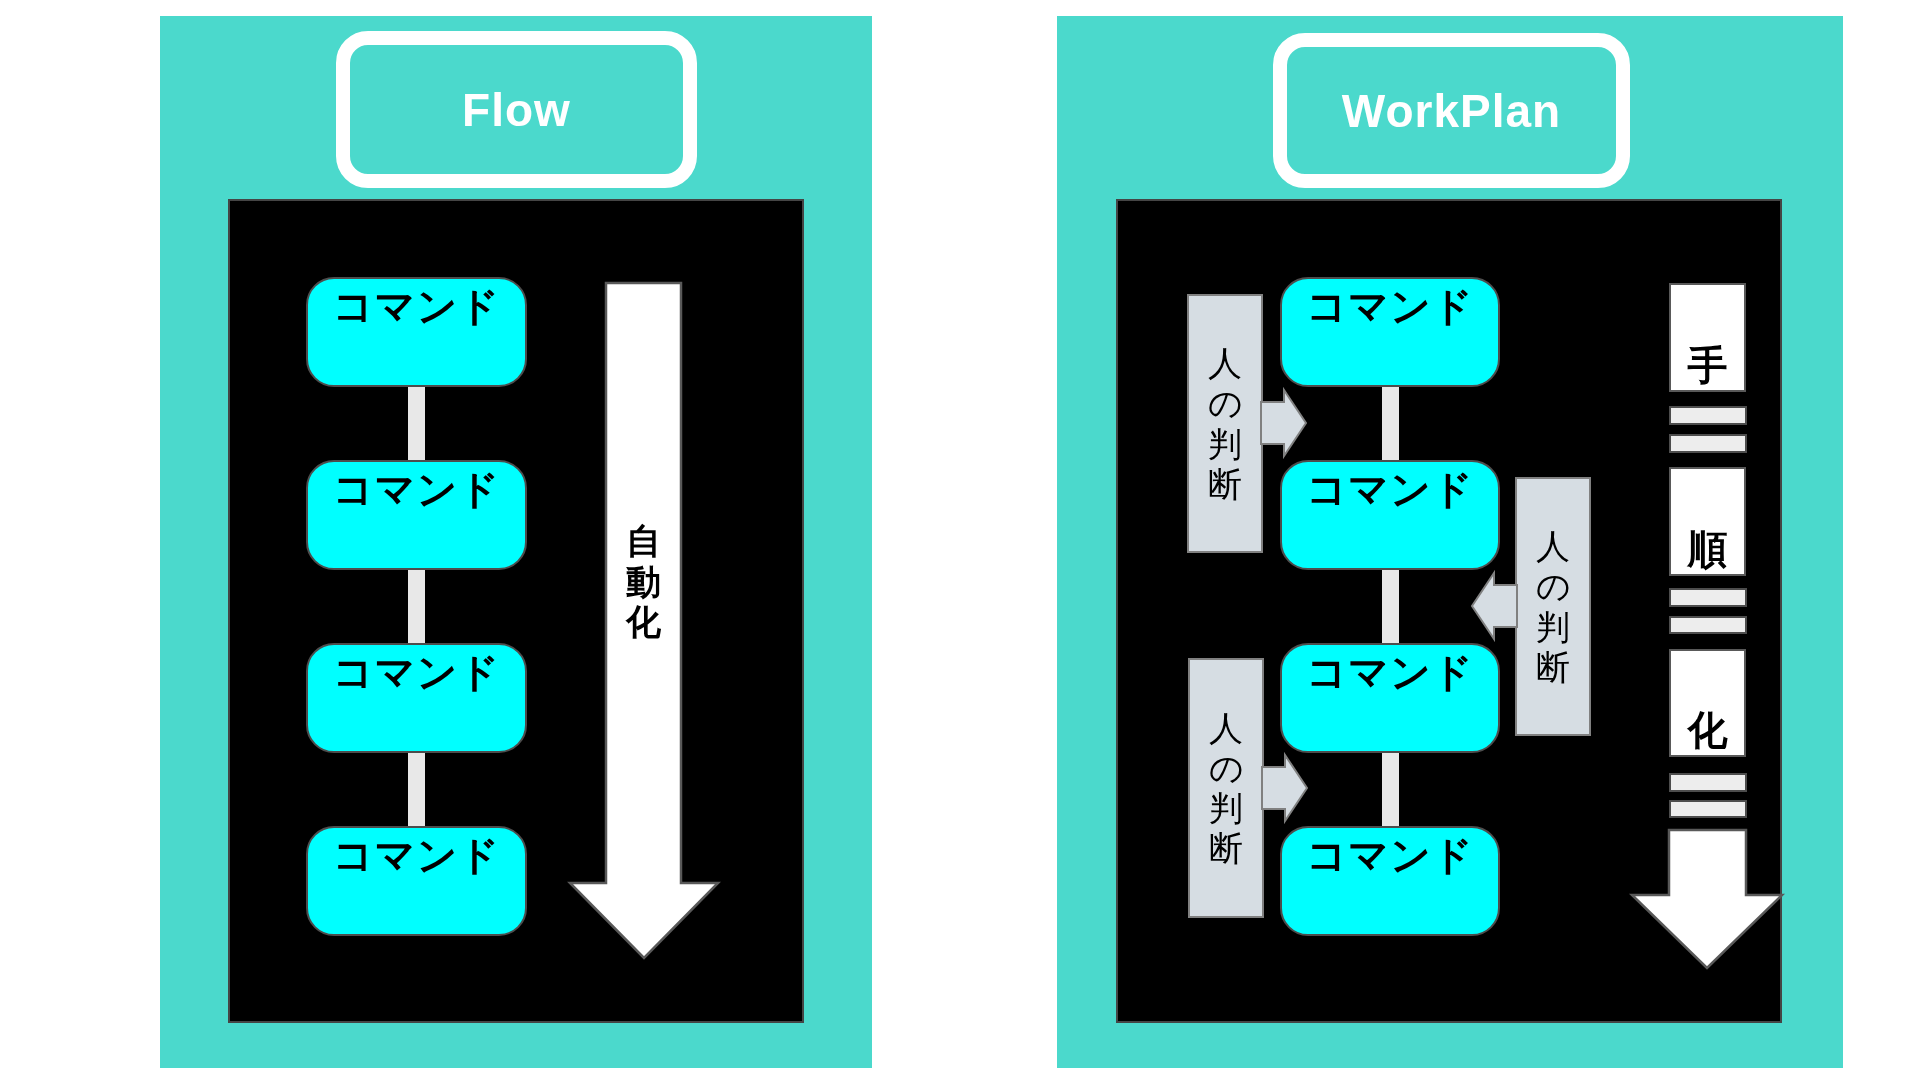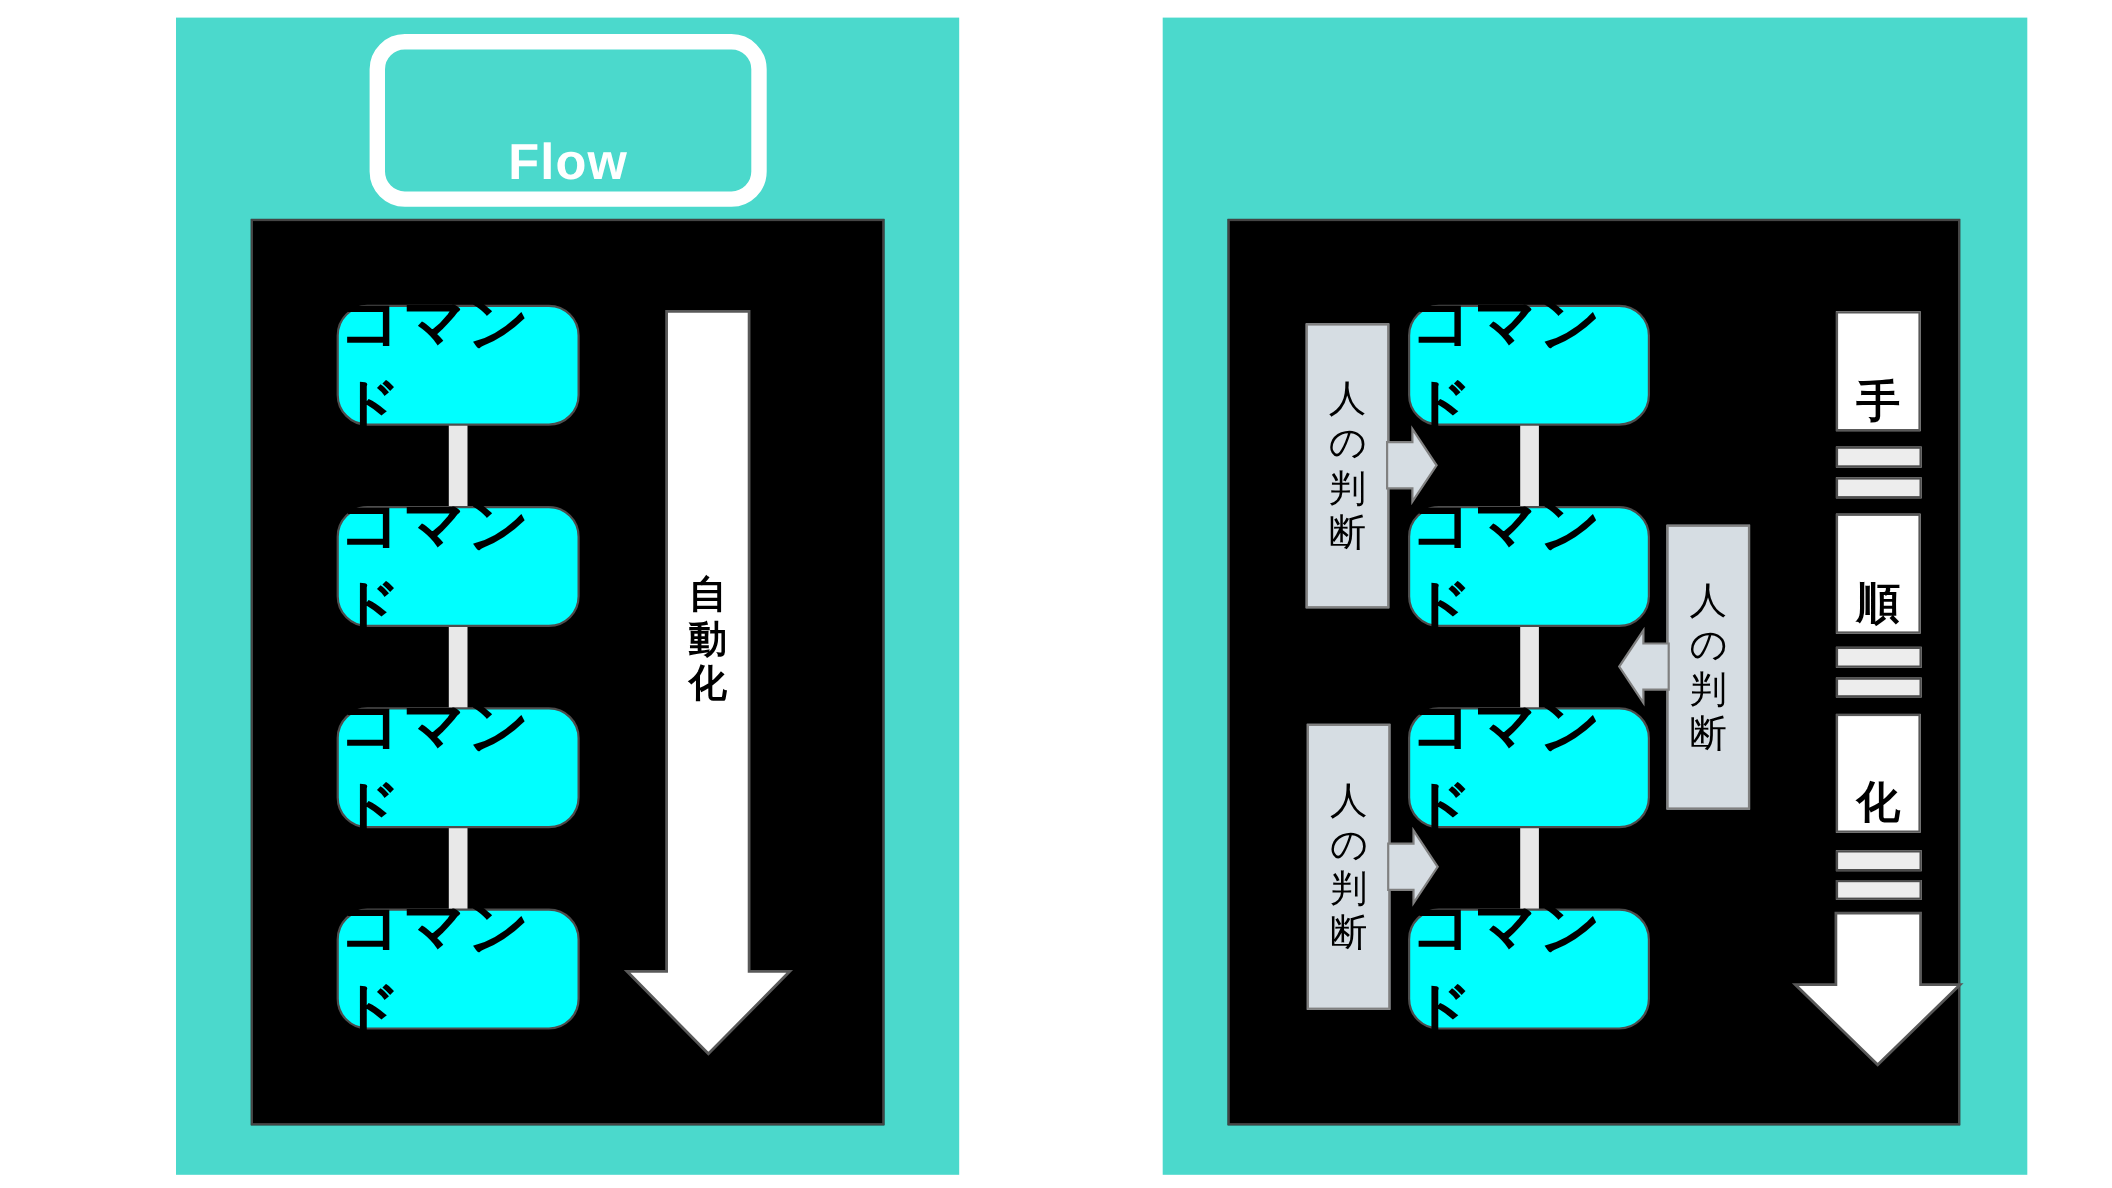--- a/index.html
+++ b/index.html
@@ -8,31 +8,31 @@
     background:var(--page-bg,#fff);
     font-family:"Liberation Sans","DejaVu Sans",sans-serif;
   }
   .stage *{box-sizing:border-box;}
   .abs{position:absolute;}
   .teal-panel{background:var(--teal,#4bd9cc);}
   .canvas{background:var(--panel-bg,#000);border:2px solid #454545;}
   .title-box{
     border:14px solid var(--title-text,#fff);
     border-radius:32px;
-    display:flex;align-items:flex-end;justify-content:center;
+    display:flex;align-items:center;justify-content:center;
     color:var(--title-text,#fff);
     font-size:46px;font-weight:700;letter-spacing:1px;
   }
   .cmd-box{
     background:var(--cyan,#0ff);
     border:2px solid var(--box-border,#4d4d4d);
     border-radius:28px;
-    display:flex;align-items:center;justify-content:center;
+    display:flex;align-items:flex-start;justify-content:center;
     color:var(--text-dark,#000);
-    font-size:56px;font-weight:600;letter-spacing:1px;
+    font-size:40px;font-weight:600;letter-spacing:1px;
   }
   .connector{background:var(--connector,#e8e8e8);}
   .callout{
     background:var(--callout-fill,#d6dde3);
     border:2px solid var(--callout-border,#808080);
     display:flex;align-items:center;justify-content:center;
   }
   .vtext{
     width:1em;margin:16px auto;word-break:break-all;white-space:normal;
     text-align:center;color:var(--text-dark,#000);
@@ -86,20 +86,23 @@
   </div>
   <div class="abs cmd-box" style="left:306px;top:643px;width:221px;height:110px;">
     <span>コマンド</span>
   </div>
   <div class="abs cmd-box" style="left:306px;top:826px;width:221px;height:110px;">
     <span>コマンド</span>
   </div>
 
   <div class="abs teal-panel" style="left:1057px;top:16px;width:786px;height:1052px;"></div>
 
+  <div class="abs title-box" style="left:1273px;top:33px;width:357px;height:155px;">
+    <span>WorkPlan</span>
+  </div>
 
   <div class="abs canvas" style="left:1116px;top:199px;width:666px;height:824px;"></div>
 
   <div class="abs connector" style="left:1382px;top:385px;width:17px;height:77px;"></div>
   <div class="abs connector" style="left:1382px;top:568px;width:17px;height:77px;"></div>
   <div class="abs connector" style="left:1382px;top:751px;width:17px;height:77px;"></div>
 
   <div class="abs callout" style="left:1187px;top:294px;width:76px;height:259px;">
     <div class="vtext">人の判断</div>
   </div>

